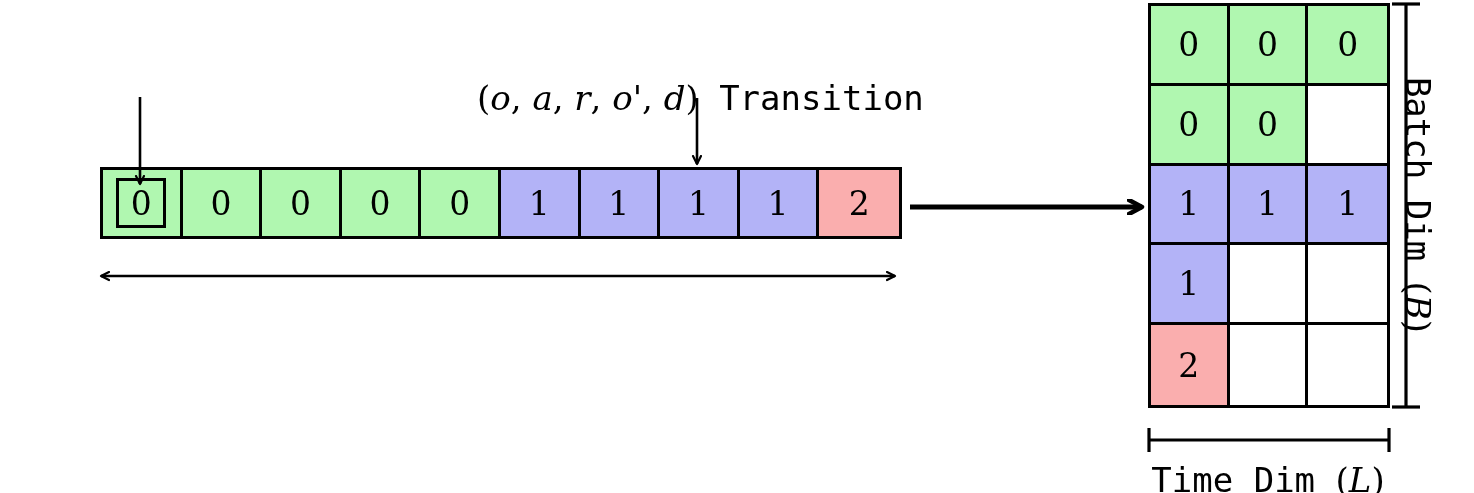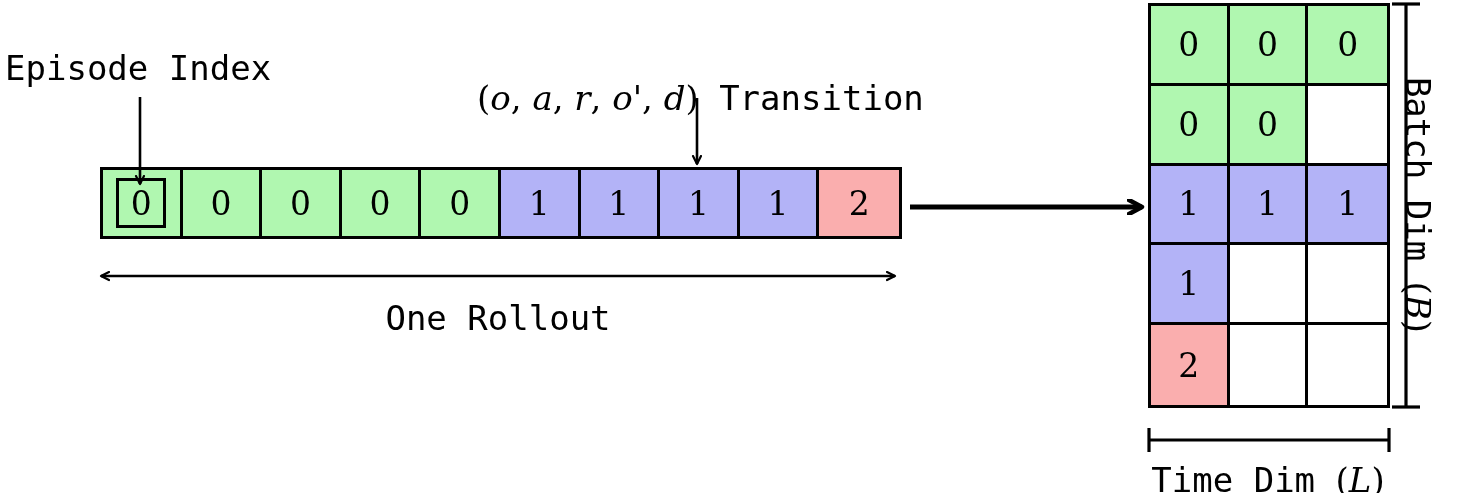--- a/index.html
+++ b/index.html
@@ -159,21 +159,20 @@
     left: 498px;
     top: 300px;
     transform: translateX(-50%);
   }
 </style>
 </head>
 <body>
 
 <div id="canvas">
 
-  <div id="episode-index-label" class="mono-label">Episode Index</div>
 
   <div id="transition-label" class="mono-label"><span class="math-paren">(</span><span class="math">o</span><span class="math-paren">, </span><span class="math">a</span><span class="math-paren">, </span><span class="math">r</span><span class="math-paren">, </span><span class="math">o'</span><span class="math-paren">, </span><span class="math">d</span><span class="math-paren">)</span><span>&nbsp;</span><span>Transition</span></div>
 
   <div id="rollout-strip">
 
     <div class="strip-cell green">
       <span class="highlight-box"></span>
       <span class="digit">0</span>
     </div>
     <div class="strip-cell green">
@@ -198,21 +197,20 @@
       <span class="digit">1</span>
     </div>
     <div class="strip-cell blue">
       <span class="digit">1</span>
     </div>
     <div class="strip-cell red">
       <span class="digit">2</span>
     </div>
   </div>
 
-  <div id="one-rollout-label" class="mono-label">One Rollout</div>
 
   <div id="batch-grid">
 
     <div class="grid-cell green r1 c1">
         <span>0</span>
       </div>
     <div class="grid-cell green r1 c2">
         <span>0</span>
       </div>
     <div class="grid-cell green r1 c3">

